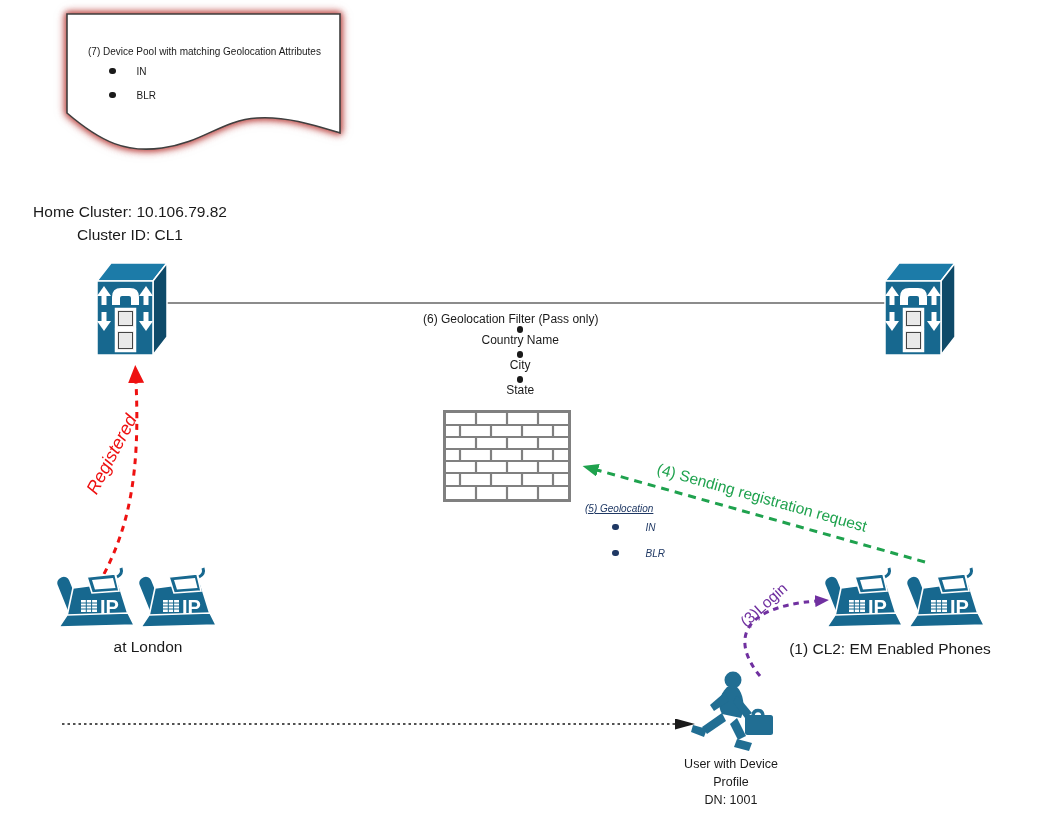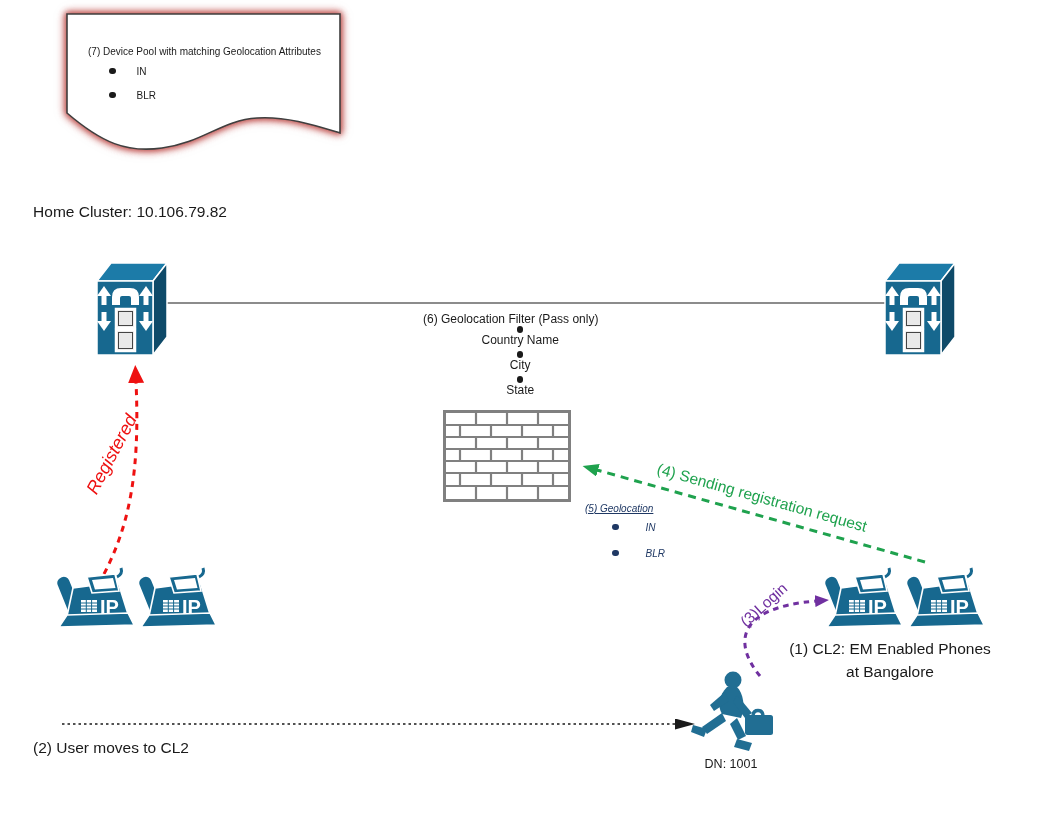--- a/index.html
+++ b/index.html
@@ -138,20 +138,21 @@
         <span>IN</span>
       </div>
     <div class="brow">
         <span class="dot"></span>
         <span>BLR</span>
       </div>
   </div>
 
   <div class="abs lbl ctr nowrap" style="left:5px;top:200px;width:250px">
     <div>Home Cluster: 10.106.79.82</div>
+    <div>Cluster ID: CL1</div>
   </div>
 
   <svg class="abs" style="left:93px;top:259px" width="78" height="100">
       <use href="#cucm"></use>
     </svg>
   <svg class="abs" style="left:881px;top:259px" width="78" height="100">
       <use href="#cucm"></use>
     </svg>
 
   <div class="abs f6">
@@ -222,35 +223,35 @@
   <div class="rot sending-lbl">(4) Sending registration request</div>
   <div class="rot login-lbl">(3)Login</div>
 
   <svg class="abs" style="left:56px;top:567px" width="80" height="66">
       <use href="#ipphone"></use>
     </svg>
   <svg class="abs" style="left:138px;top:567px" width="80" height="66">
       <use href="#ipphone"></use>
     </svg>
   <div class="abs lbl ctr nowrap" style="left:18px;top:635px;width:260px">
+    <div>at London</div>
   </div>
 
   <svg class="abs" style="left:824px;top:567px" width="80" height="66">
       <use href="#ipphone"></use>
     </svg>
   <svg class="abs" style="left:906px;top:567px" width="80" height="66">
       <use href="#ipphone"></use>
     </svg>
   <div class="abs lbl ctr nowrap" style="left:760px;top:637px;width:260px">
     <div>(1) CL2: EM Enabled Phones</div>
-    <div>at Bangalore</div>
-  </div>
-
-  <div class="abs lbl nowrap" style="left:33px;top:736px">(2) User moves to CL2</div>
+  </div>
+
 
   <svg class="abs" style="left:688px;top:668px" width="96" height="92">
       <use href="#runner"></use>
     </svg>
   <div class="abs user-lbl">
+    <span class="name">User with Device Profile</span>
     <div>DN: 1001</div>
   </div>
 
 </div>
 
 </body></html>

